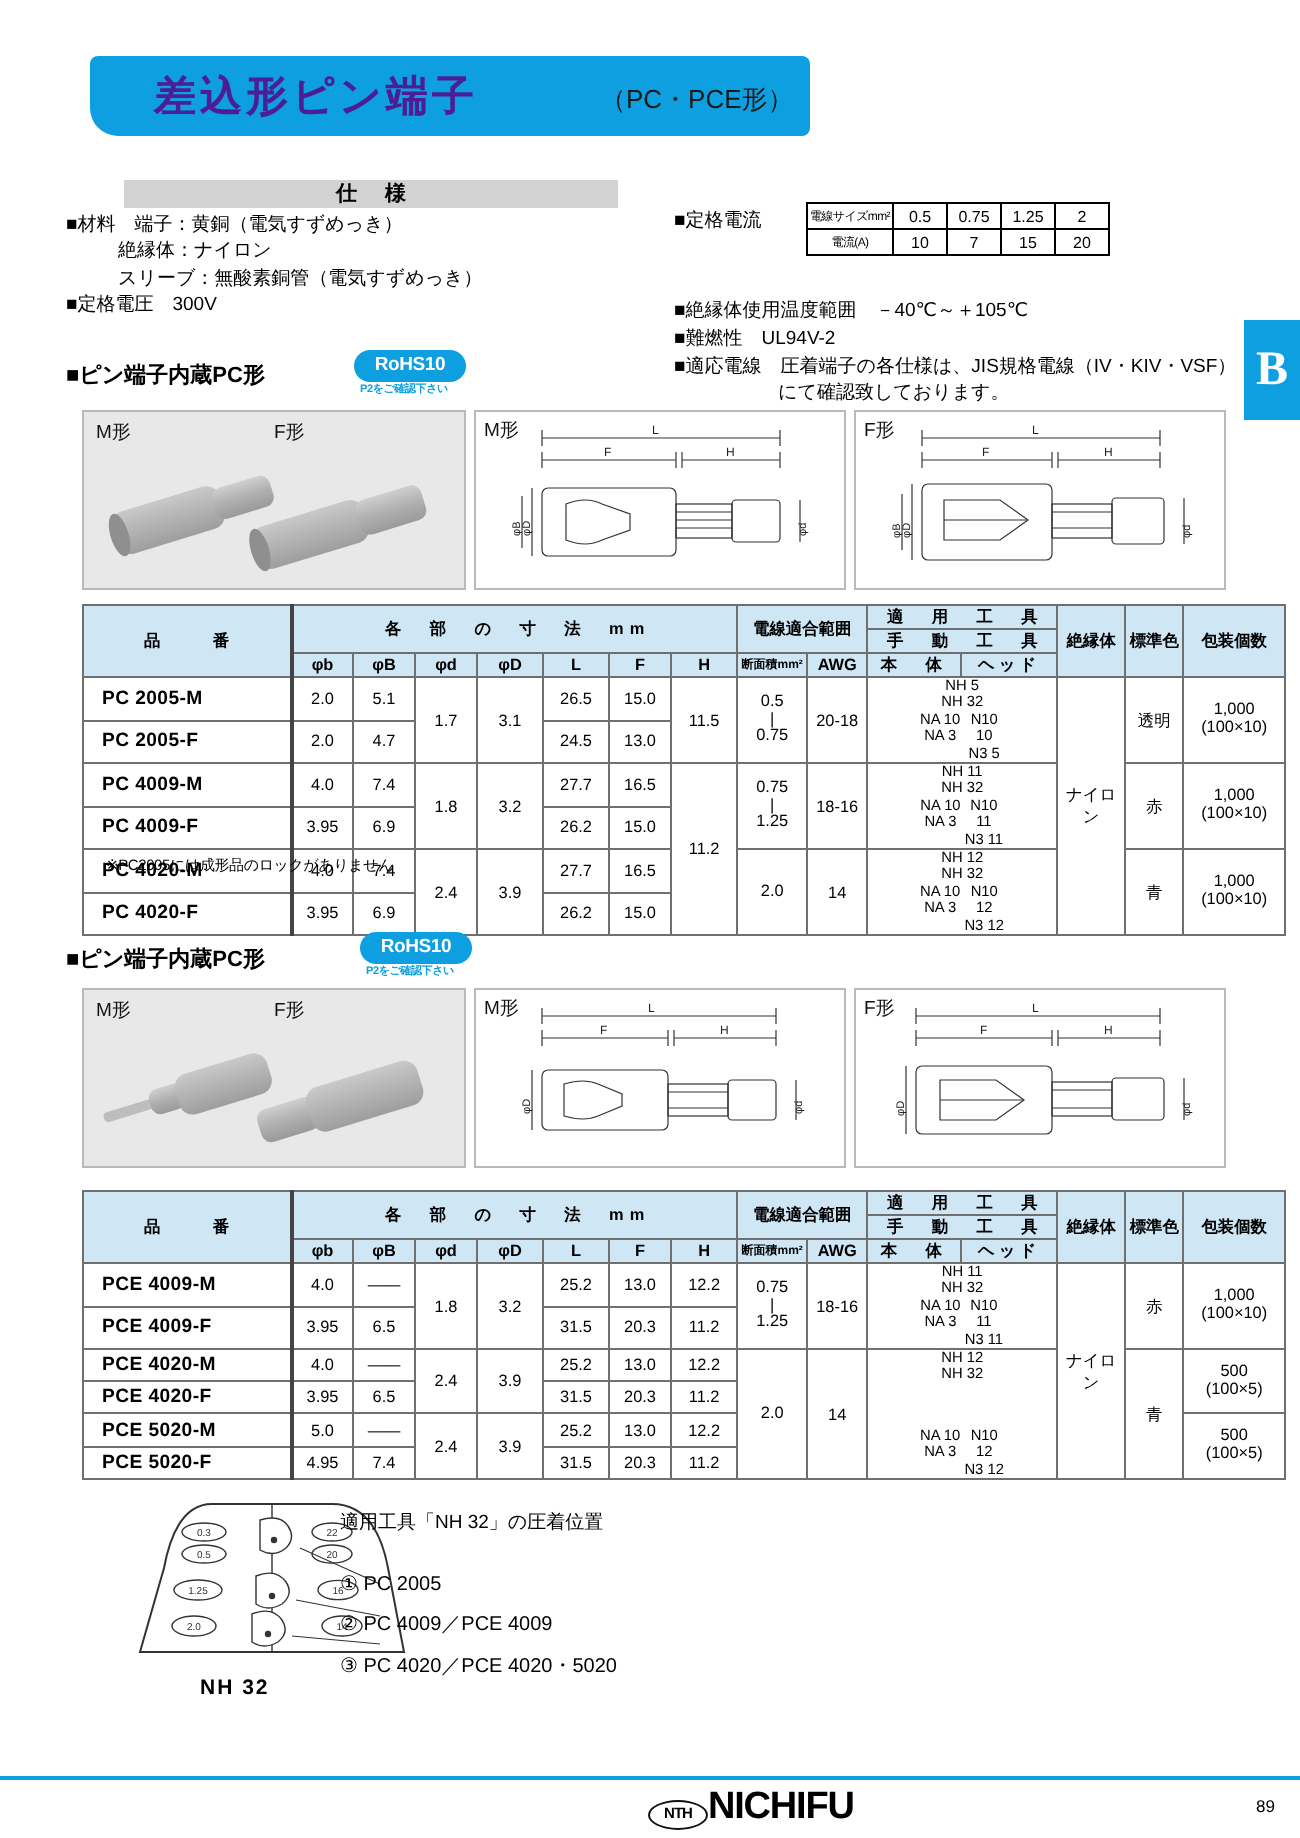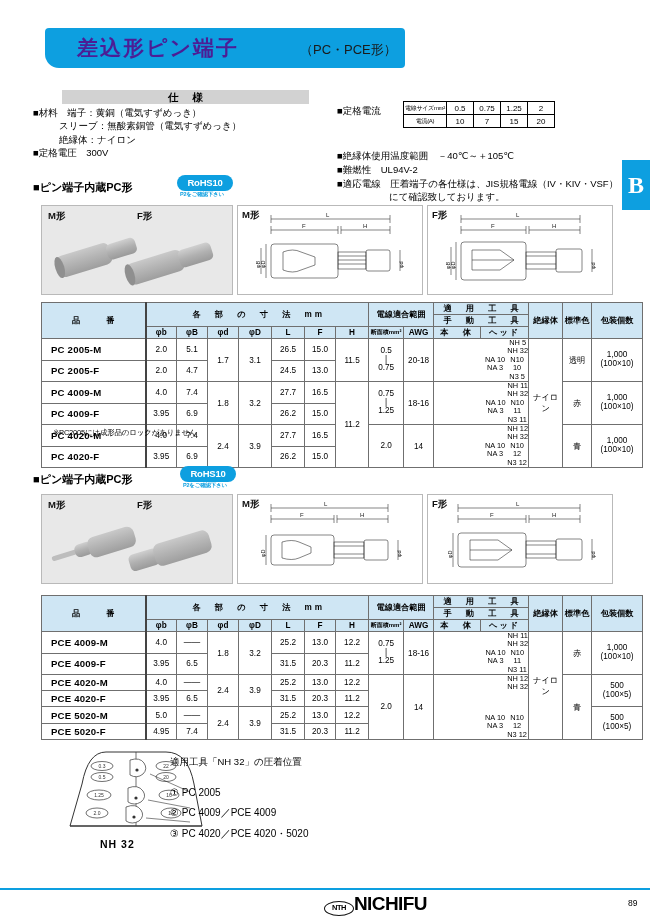--- a/index.html
+++ b/index.html
@@ -63,21 +63,21 @@
     text-align:center;line-height:16px;letter-spacing:-0.2px;
   }
   .rohs-sub{
     position:absolute;font-size:5.5px;color:#0d9fe0;font-weight:bold;
     letter-spacing:-0.2px;
   }
 
   
   .panel{position:absolute;border:1px solid #b9b9b9;background:#fff;box-sizing:border-box;}
   .photo{background:#e8e8e8;}
-  .panel .lbl{position:absolute;font-size:9.5px;font-weight:bold;color:#111;}
+  .panel .lbl{position:absolute;font-size:9.5px;font-weight:normal;color:#111;}
 
   
   .plug{position:absolute;}
   .plug .body{
     position:absolute;background:linear-gradient(180deg,#c9c9c9 0%,#b5b5b5 45%,#9e9e9e 100%);
     border-radius:7px;
   }
   .plug .tip{
     position:absolute;background:linear-gradient(180deg,#cfcfcf 0%,#b0b0b0 50%,#9a9a9a 100%);
     border-radius:5px;
@@ -117,43 +117,43 @@
   .logo .oval{
     display:inline-block;width:28px;height:13px;border:1.6px solid #111;
     border-radius:50%;font-size:7.5px;font-weight:bold;text-align:center;
     line-height:12px;letter-spacing:-0.5px;vertical-align:2px;margin-left:46px;
   }
   .logo .nm{font-size:19px;font-weight:bold;letter-spacing:-0.6px;vertical-align:2px;}
   .pageno{position:absolute;left:628px;top:898px;font-size:8.5px;}
 </style>
 <style>
  td.toolcell{padding:1px 0 1px 0;vertical-align:middle;}
- .toolgrid{display:flex;flex-direction:column;justify-content:center;align-items:flex-end;font-size:7.4px;line-height:8.4px;}
+ .toolgrid{display:flex;flex-direction:column;justify-content:center;align-items:center;font-size:7.4px;line-height:8.4px;}
  .tg-top{text-align:center;}
  .tg-bot{display:flex;}
  .tg-col{flex:1;text-align:center;}
  .wrapcell{line-height:8.6px;}
 </style></head>
 <body>
 
 <div class="page">
 
   <div class="title-bar">
     <span class="jp">差込形ピン端子</span>
   </div>
   <div class="title-sub">（PC・PCE形）</div>
 
   <div class="spec-band">
     <span>仕様</span>
   </div>
 
   <div class="spec-left">
     <div>■材料　端子：黄銅（電気すずめっき）</div>
+    <span class="ind">絶縁体：ナイロン</span>
     <span class="ind">スリーブ：無酸素銅管（電気すずめっき）</span>
-    <span class="ind">絶縁体：ナイロン</span>
     <div>■定格電圧　300V</div>
   </div>
 
   <div class="spec-right">
     <div>■定格電流</div>
     <div class="l2">■絶縁体使用温度範囲　－40℃～＋105℃</div>
     <div class="l3">■難燃性　UL94V-2</div>
     <div class="l4">
       <span>■適応電線　圧着端子の各仕様は、JIS規格電線（IV・KIV・VSF）</span>
       <span class="ind2">にて確認致しております。</span>

